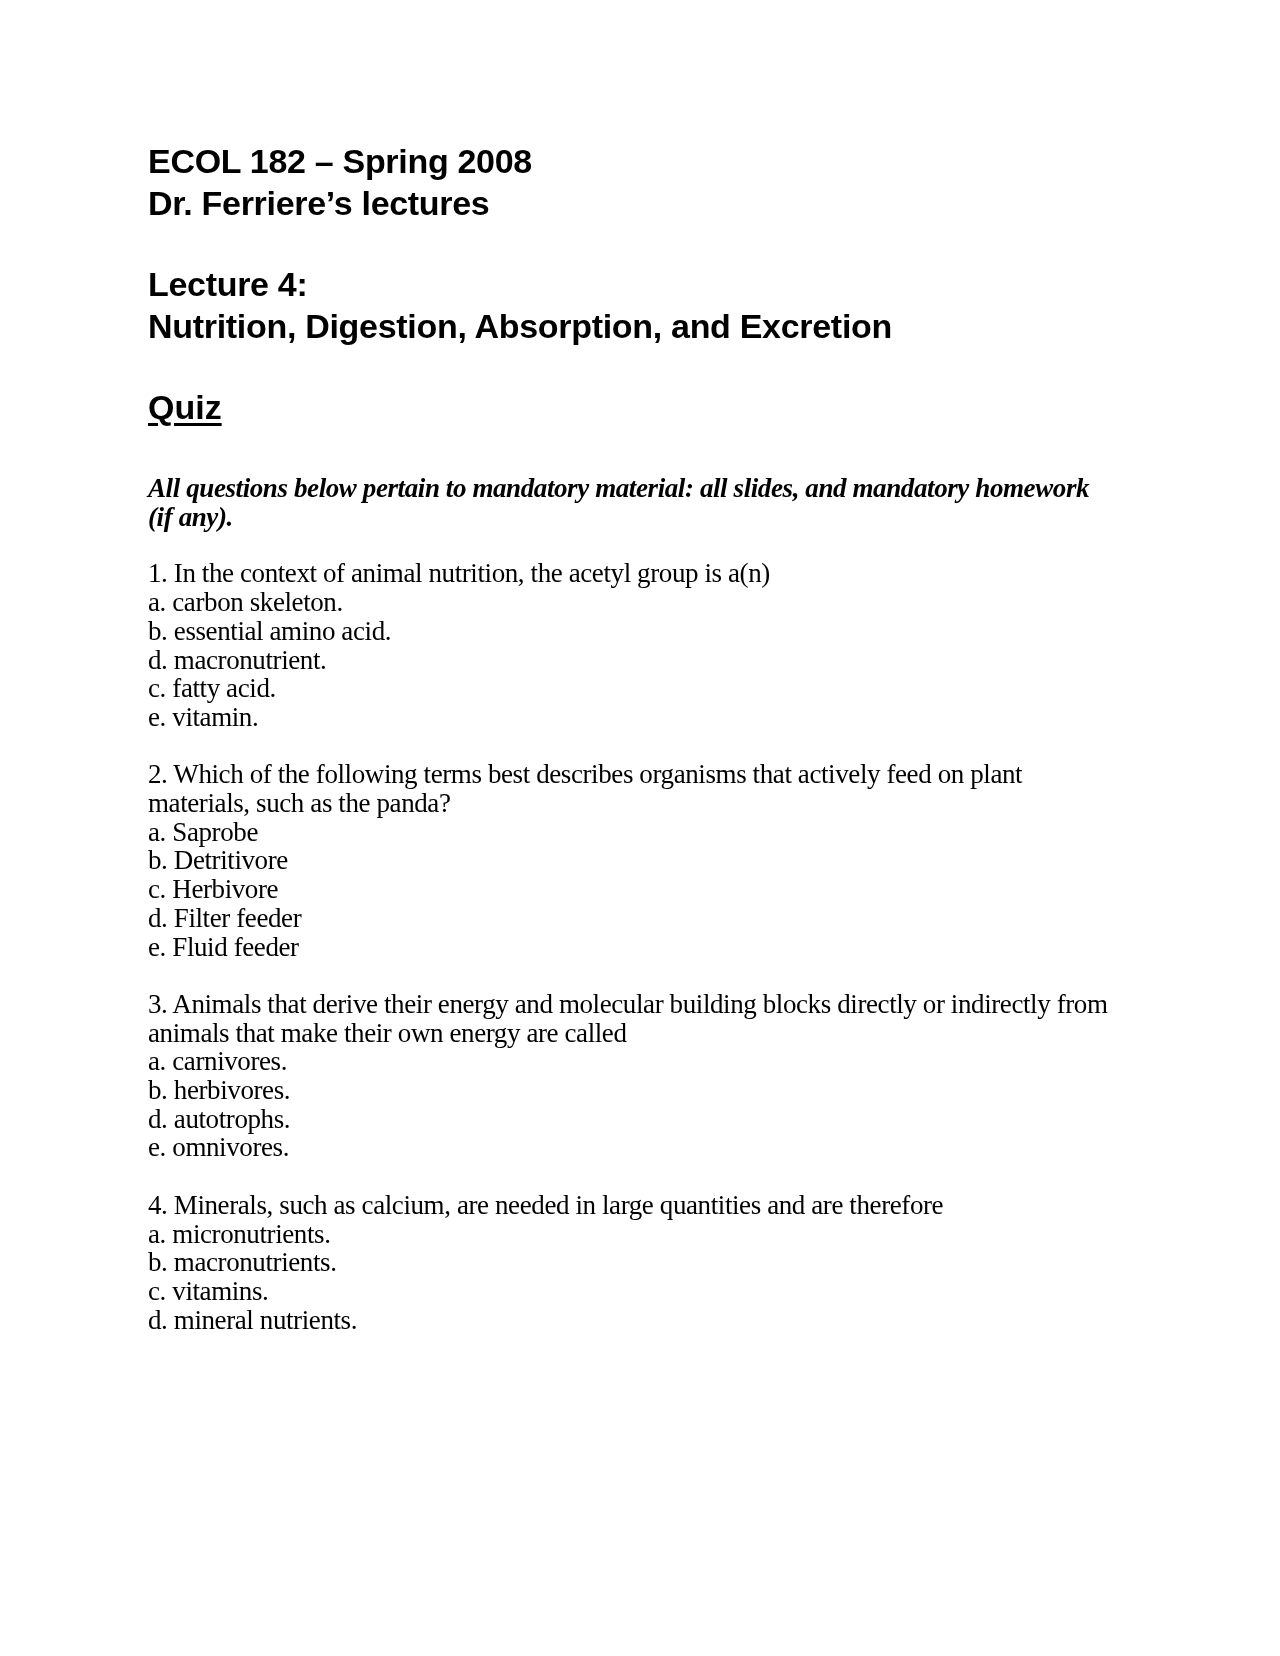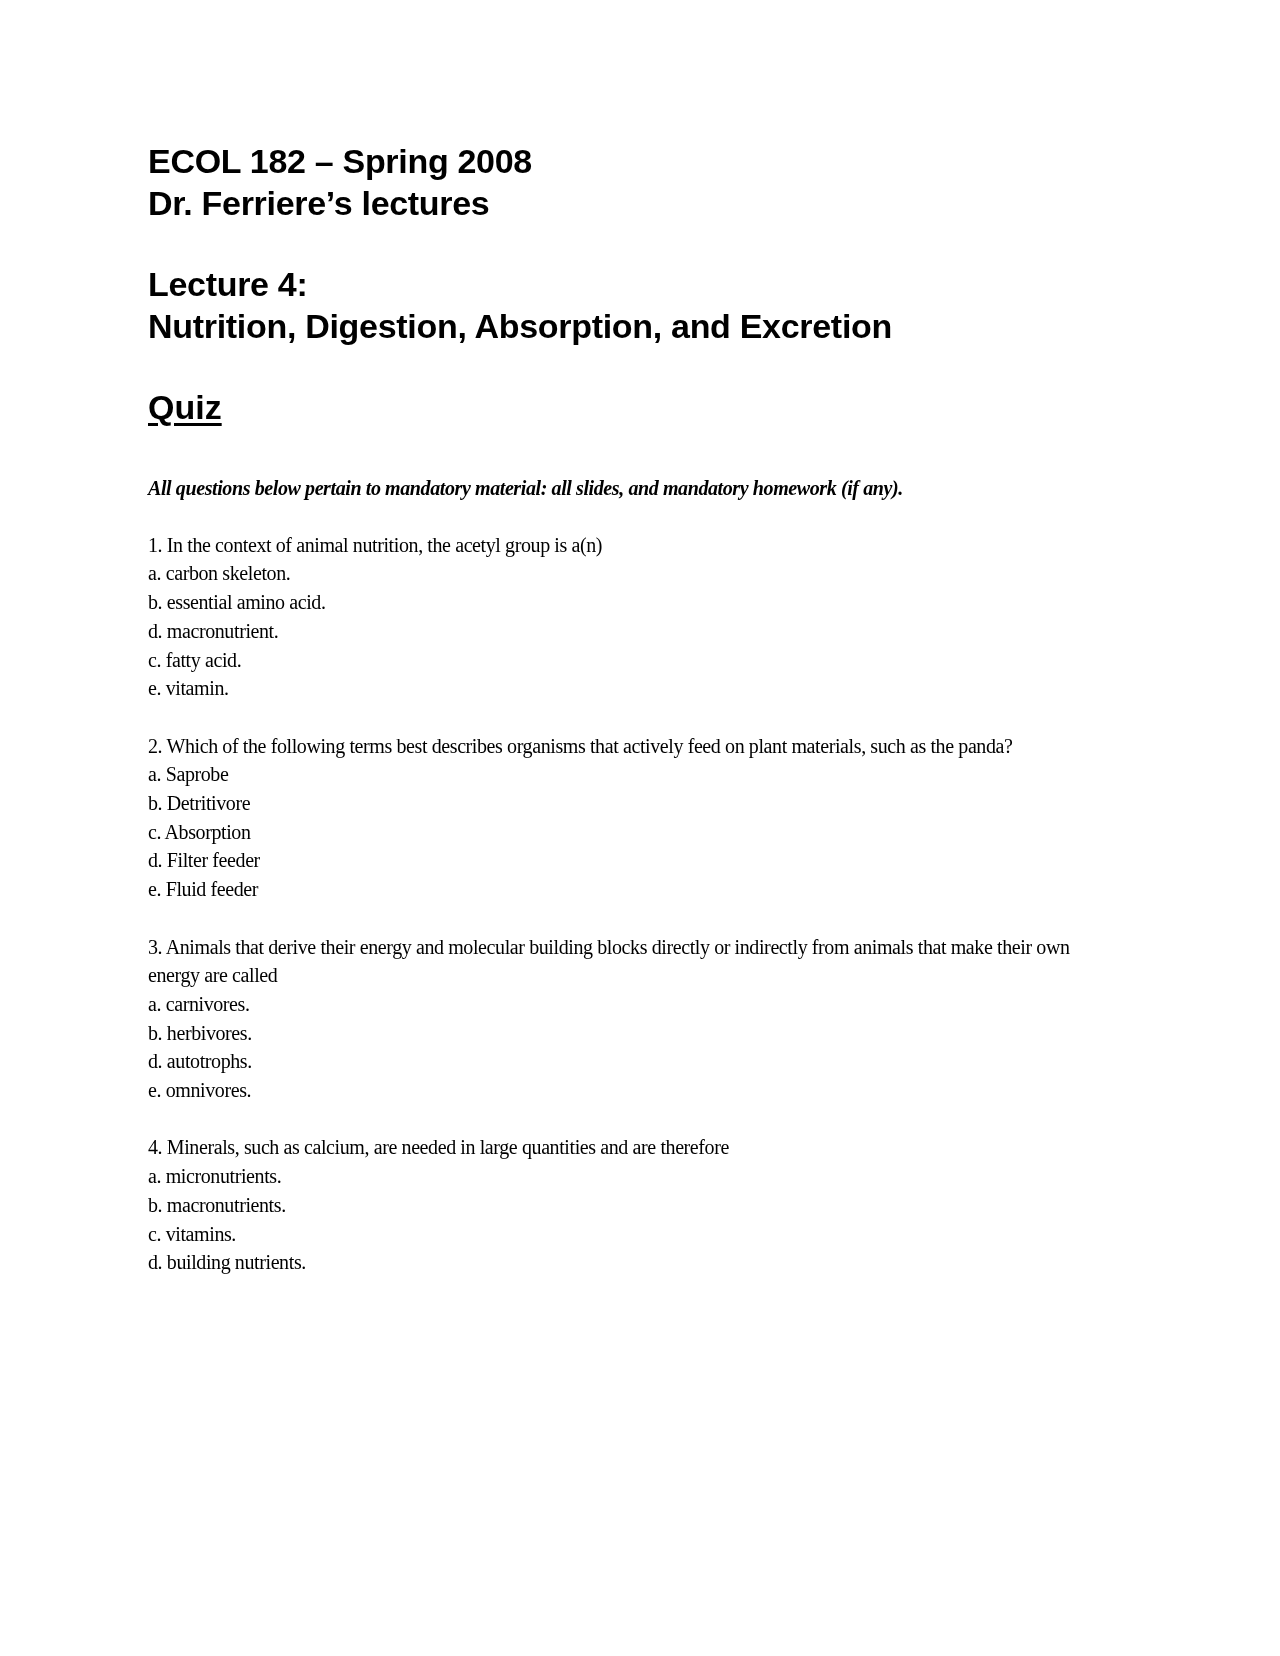--- a/index.html
+++ b/index.html
@@ -18,21 +18,21 @@
       font-family: "Liberation Sans", sans-serif;
       font-weight: bold;
       font-size: 34px;
       line-height: 42px;
       text-decoration: underline;
       text-underline-offset: 4px;
       margin: 0 0 46px 0;
     }
     .serif {
       font-family: "Liberation Serif", serif;
-      font-size: 20px;
+      font-size: 27px;
       line-height: 28.7px;
       letter-spacing: -0.4px;
     }
     .intro { font-style: italic; font-weight: bold; margin: 0 0 28px 0; }
     .ans-label { font-style: italic; font-weight: bold; margin: 0; }
     .ans-list { font-weight: bold; margin: 0 0 28.7px 0; }
     .question { margin: 0 0 28.7px 0; }
     .q-stem, .q-option { margin: 0; }
   </style>
 </head>
@@ -61,34 +61,34 @@
     <p class="q-option">b. essential amino acid.</p>
     <p class="q-option">d. macronutrient.</p>
     <p class="q-option">c. fatty acid.</p>
     <p class="q-option">e. vitamin.</p>
   </div>
 
   <div class="serif question">
     <p class="q-stem">2. Which of the following terms best describes organisms that actively feed on plant materials, such as the panda?</p>
     <p class="q-option">a. Saprobe</p>
     <p class="q-option">b. Detritivore</p>
-    <p class="q-option">c. Absorption</p>
+    <p class="q-option">c. Herbivore</p>
     <p class="q-option">d. Filter feeder</p>
     <p class="q-option">e. Fluid feeder</p>
   </div>
 
   <div class="serif question">
     <p class="q-stem">3. Animals that derive their energy and molecular building blocks directly or indirectly from animals that make their own energy are called</p>
     <p class="q-option">a. carnivores.</p>
     <p class="q-option">b. herbivores.</p>
     <p class="q-option">d. autotrophs.</p>
     <p class="q-option">e. omnivores.</p>
   </div>
 
   <div class="serif question">
     <p class="q-stem">4. Minerals, such as calcium, are needed in large quantities and are therefore</p>
     <p class="q-option">a. micronutrients.</p>
     <p class="q-option">b. macronutrients.</p>
     <p class="q-option">c. vitamins.</p>
-    <p class="q-option">d. building nutrients.</p>
+    <p class="q-option">d. mineral nutrients.</p>
   </div>
 
 </div>
 
 </body></html>

